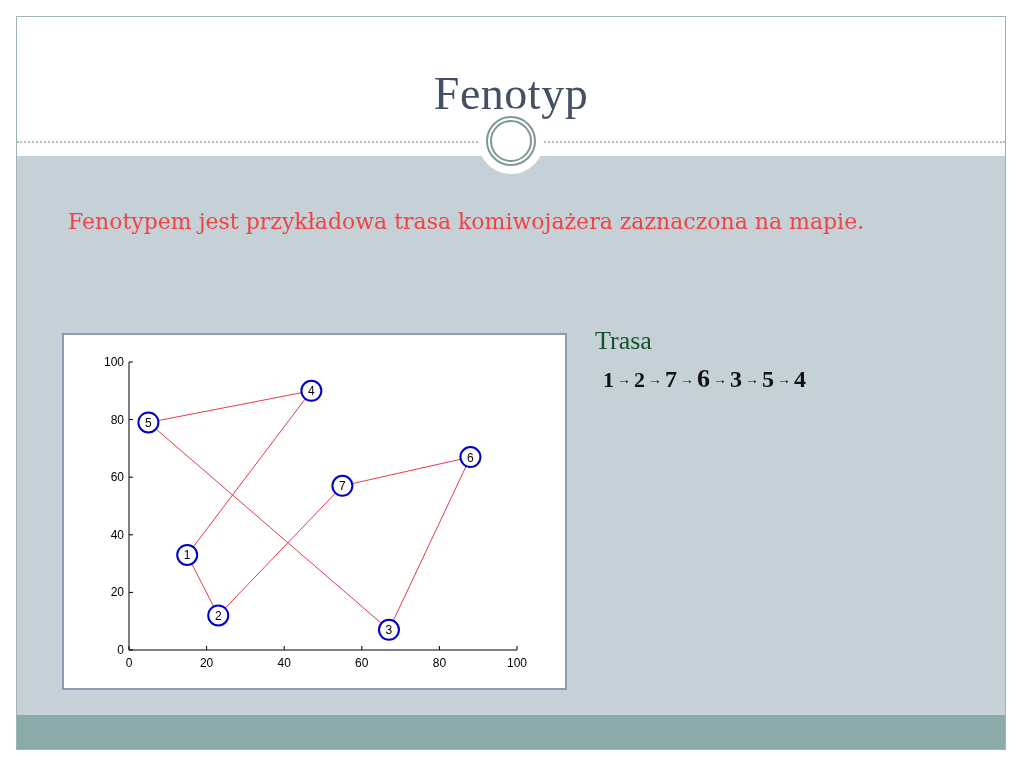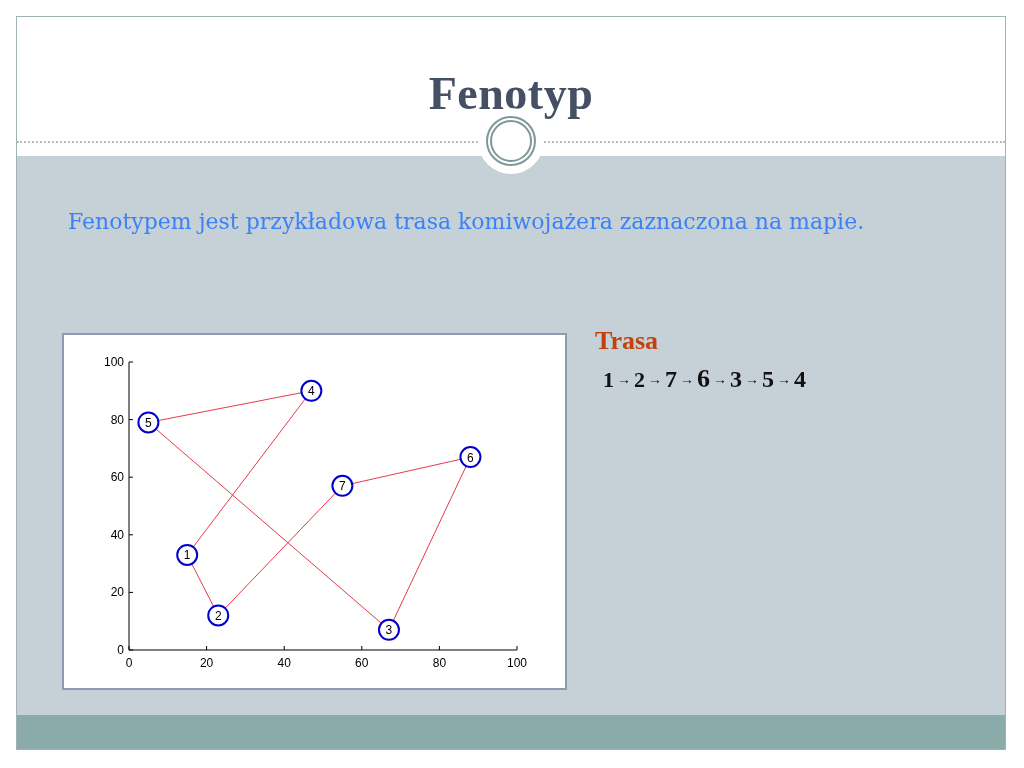--- a/index.html
+++ b/index.html
@@ -1,30 +1,30 @@
 <!DOCTYPE html>
 <html><head>
 <meta charset="utf-8">
 <style>
   html, body { margin:0; padding:0; }
   body { width:1024px; height:768px; background:#ffffff; position:relative; overflow:hidden; font-family:"DejaVu Serif", serif; }
   .frame { position:absolute; left:16px; top:16px; width:990px; height:734px; border:1px solid #9fb3b4; box-sizing:border-box; background:#fff; }
   .title-area { position:absolute; left:17px; top:17px; width:988px; height:139px; background:#fff; }
-  .title { position:absolute; left:0; right:0; top:50px; text-align:center; font-family:"Liberation Serif", serif; font-weight:bold; font-size:46px; color:#465064; letter-spacing:0.5px; }
+  .title { position:absolute; left:0; right:0; top:50px; text-align:center; font-family:"Liberation Serif", serif; font-weight:normal; font-size:46px; color:#465064; letter-spacing:0.5px; }
   .dotline { position:absolute; left:17px; width:988px; top:141px; height:0; border-top:2px dotted #b0bfc1; }
   .content-bg { position:absolute; left:17px; top:156px; width:988px; height:559px; background:#c5d1d7; }
   .footer-band { position:absolute; left:17px; top:715px; width:988px; height:34px; background:#8aabaa; }
   .medallion { position:absolute; left:478px; top:108px; width:66px; height:66px; border-radius:50%; background:#fff; }
   .ring-outer { position:absolute; left:486px; top:116px; width:50px; height:50px; border-radius:50%; border:2px solid #7f9797; box-sizing:border-box; }
   .ring-inner { position:absolute; left:490px; top:120px; width:42px; height:42px; border-radius:50%; border:2px solid #7f9797; box-sizing:border-box; }
-  .body-text { position:absolute; left:68px; top:206px; width:920px; font-family:"DejaVu Serif", serif; font-size:22px; line-height:32px; color:#3b82f6; }
+  .body-text { position:absolute; left:68px; top:206px; width:920px; font-family:"DejaVu Serif", serif; font-size:22px; line-height:32px; color:#ef4444; }
   .body-text div { white-space:nowrap; }
   .chart-box { position:absolute; left:62px; top:333px; width:505px; height:357px; background:#fff; border:2px solid #8a9cad; box-sizing:border-box; }
   .chart-svg { position:absolute; left:0; top:0; }
-  .route-title { position:absolute; left:595px; top:326px; font-family:"Liberation Serif", serif; font-weight:bold; font-size:26px; color:#c2410c; }
+  .route-title { position:absolute; left:595px; top:326px; font-family:"Liberation Serif", serif; font-weight:normal; font-size:26px; color:#14532d; }
   .route { position:absolute; left:603px; top:364px; font-family:"Liberation Serif", serif; font-weight:bold; font-size:26px; color:#111; display:flex; align-items:baseline; }
   .route .arrow { font-size:14px; font-weight:normal; margin:0 3px; position:relative; top:-3px; }
 </style>
 </head>
 <body>
 
 <div class="frame"></div>
 <div class="title-area">
   <div class="title">Fenotyp</div>
 </div>

